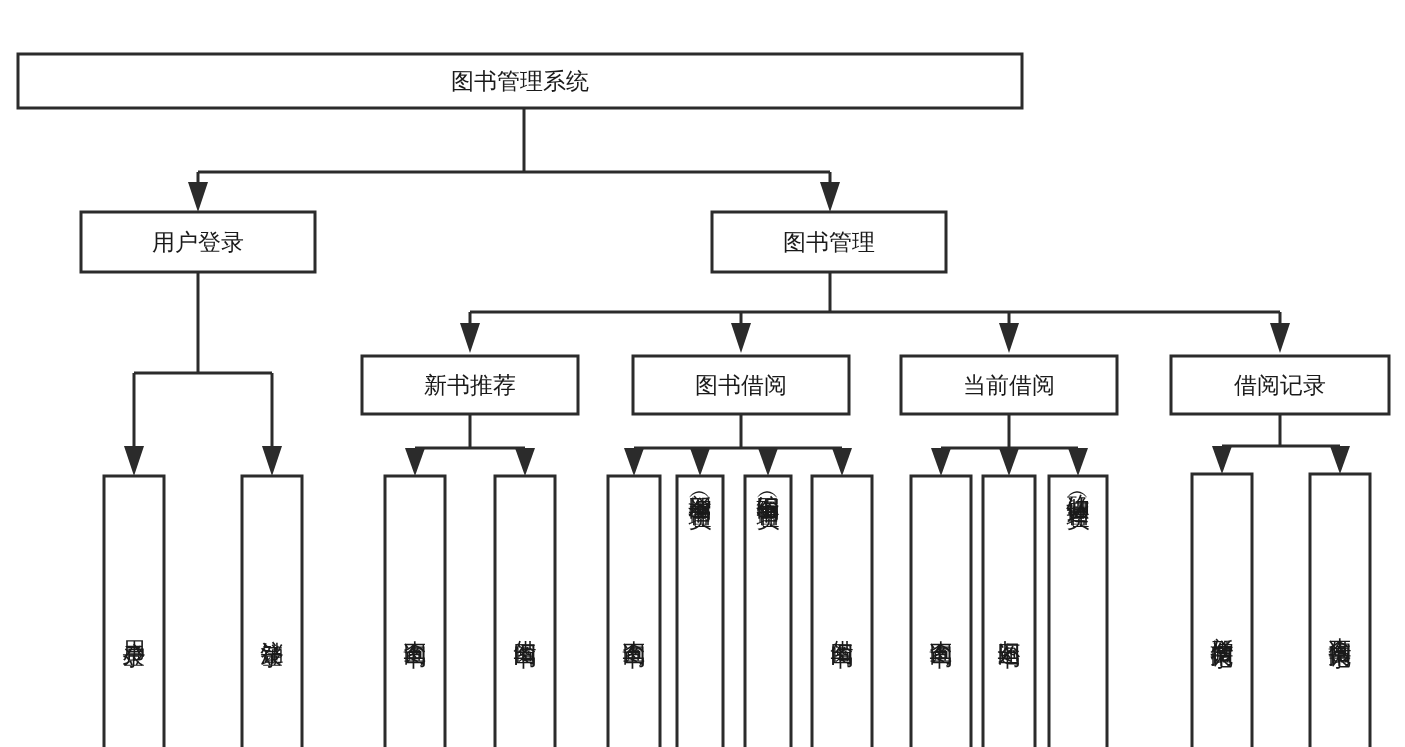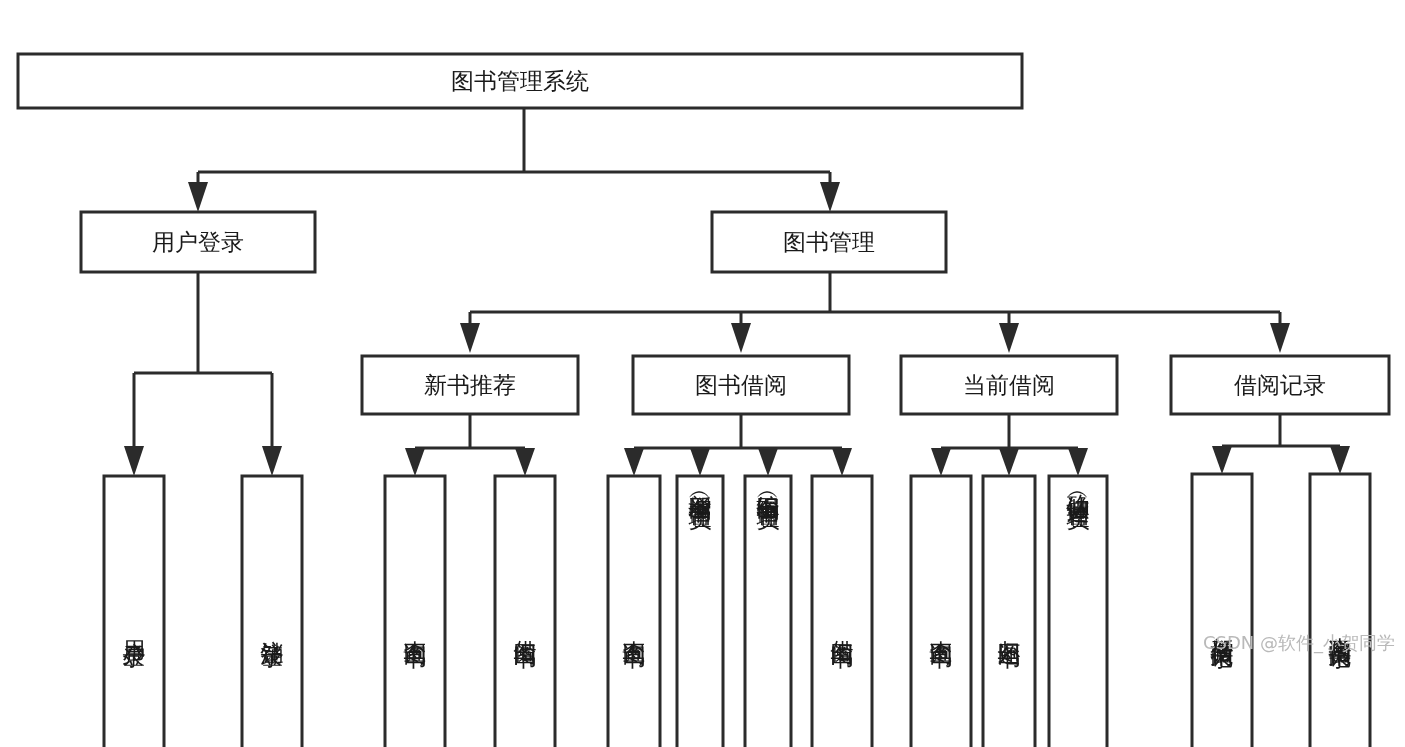--- a/index.html
+++ b/index.html
@@ -222,14 +222,13 @@
     <span class="vtext">确认归还（管理员）</span>
   </div>
 
   <div class="vtext-wrap" style="left:1192px; top:434px; width:60px; height:301px;">
     <span class="vtext">新增借阅记录</span>
   </div>
   <div class="vtext-wrap" style="left:1310px; top:434px; width:60px; height:301px;">
     <span class="vtext">查询借阅记录</span>
   </div>
 
-  <div class="watermark">CSDN @软件_小贺同学</div>
 </div>
 
 </body></html>

